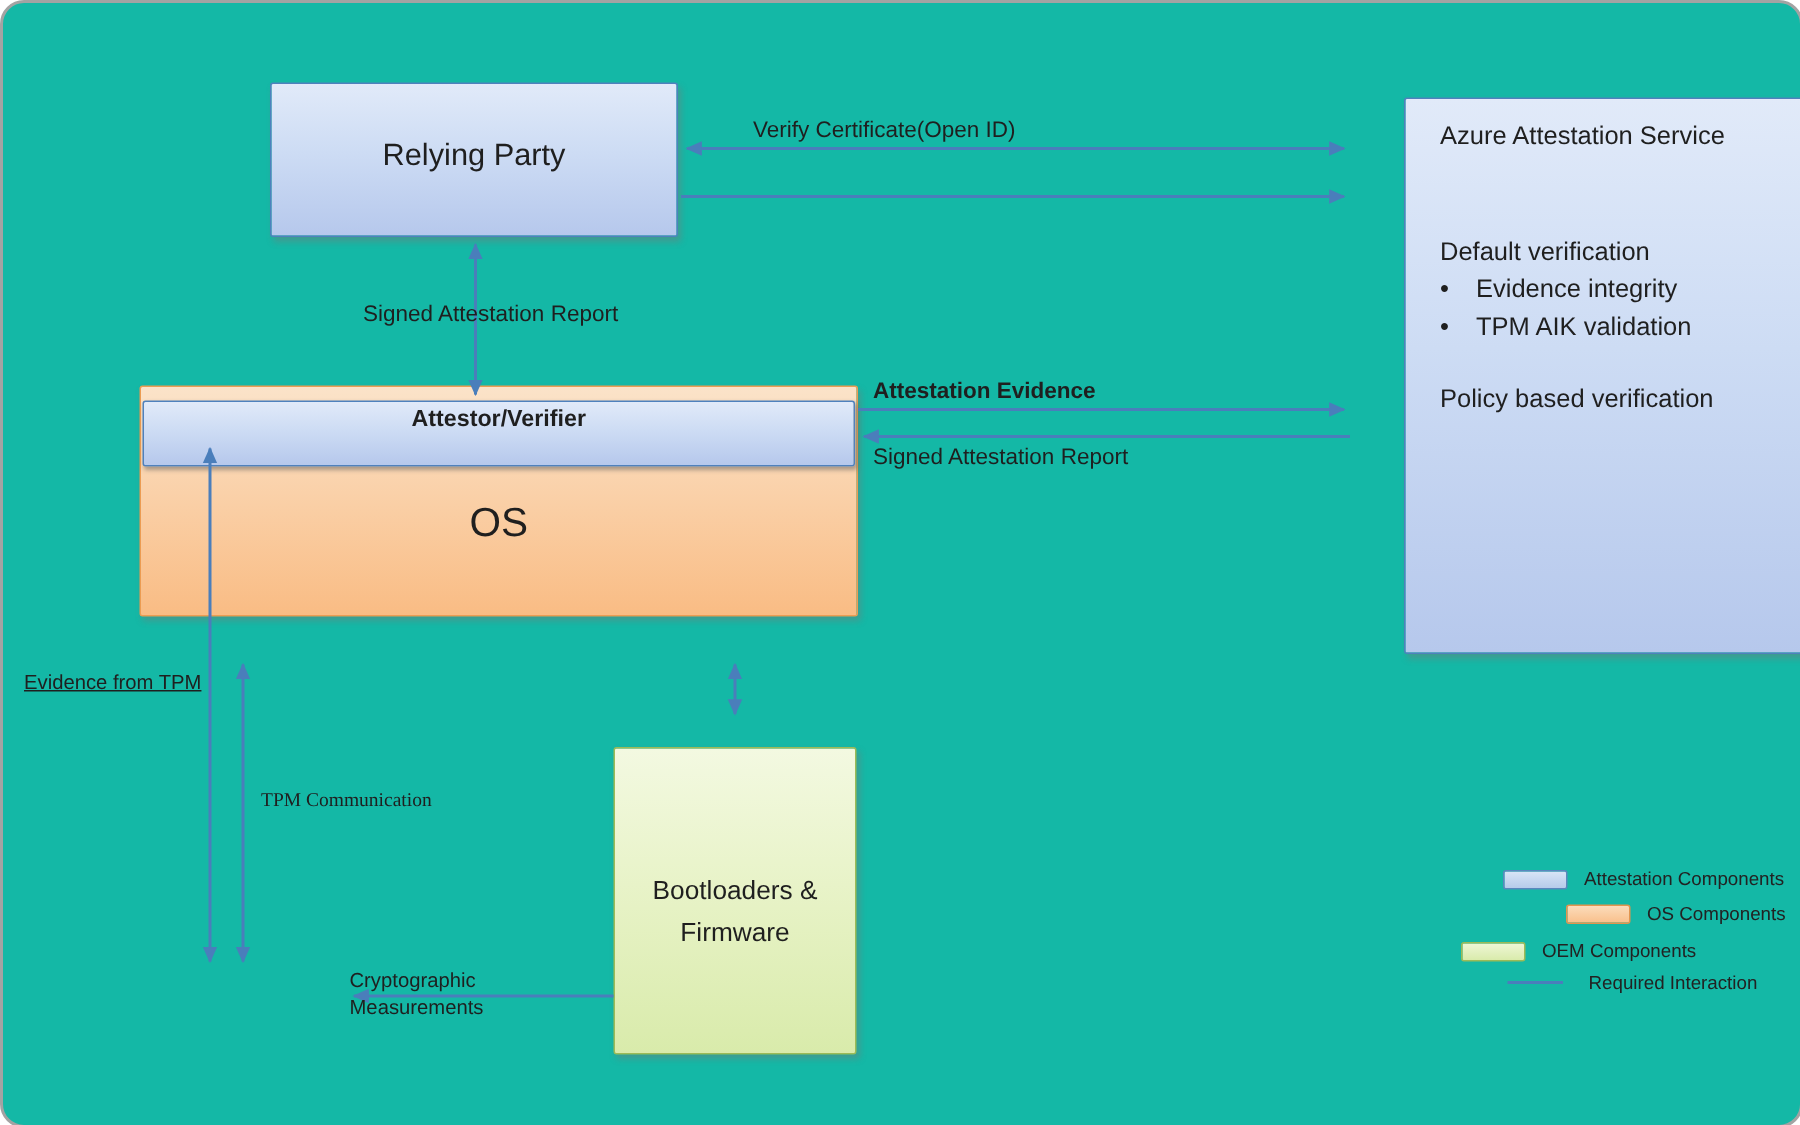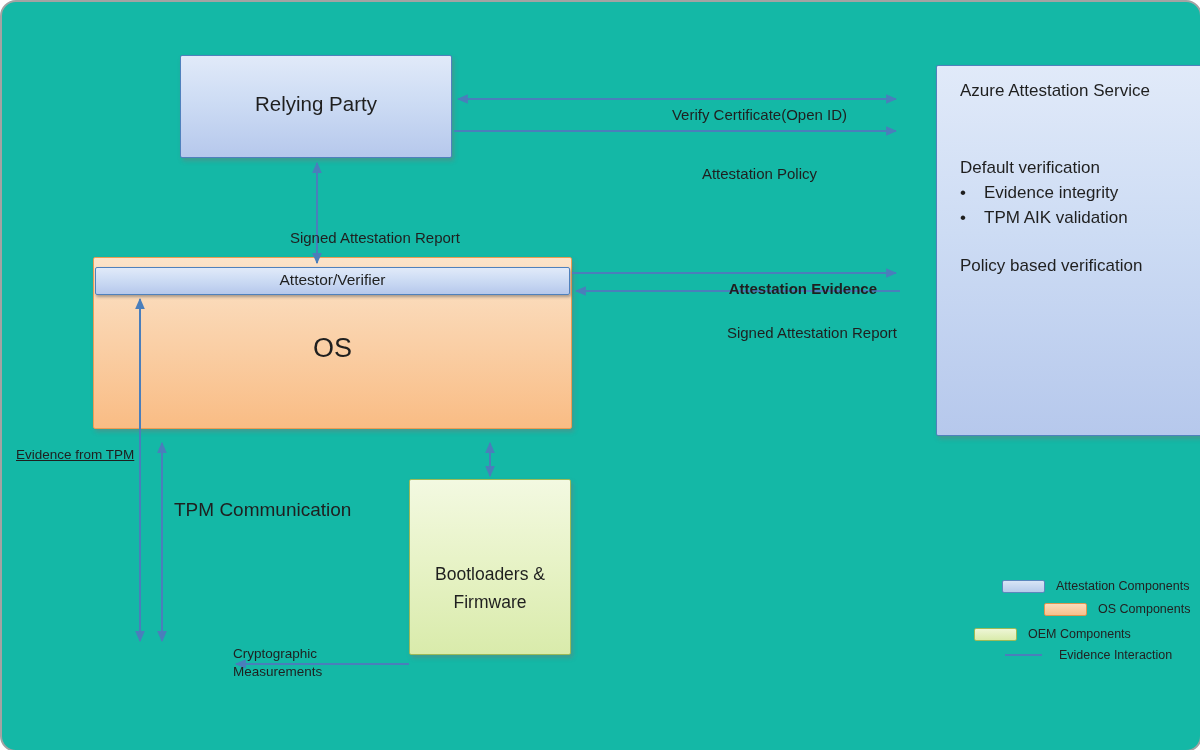--- a/index.html
+++ b/index.html
@@ -11,21 +11,21 @@
   .box{position:absolute;box-sizing:border-box;border-radius:2px;
        box-shadow:2px 3px 4px rgba(120,120,120,0.45);}
   .blue-box{background:linear-gradient(to bottom,#e1eaf9 0%,#cddcf4 45%,#b6c8ec 100%);
             border:1.5px solid #4f81bd;}
   .orange-box{background:linear-gradient(to bottom,#fbe3c9 0%,#f9bc84 100%);
               border:1.5px solid #ec9c52;}
   .green-box{background:linear-gradient(to bottom,#f3f9e1 0%,#e8f3c8 45%,#d9ebab 100%);
              border:1.5px solid #9cba57;}
   .box-label{position:absolute;left:0;right:0;text-align:center;}
   .edge-label{position:absolute;z-index:3;}
-  .centered{text-align:right;margin-top:28px;}
+  .centered{text-align:left;}
   #svg-arrows{position:absolute;left:0;top:0;z-index:2;pointer-events:none;}
   .azure-text{position:absolute;left:23px;font-size:17px;line-height:24px;}
   .bullet-row{display:flex;}
   .bullet-glyph{width:24px;}
   .legend-row{position:absolute;display:flex;align-items:center;}
   .swatch{width:43px;height:13px;border-radius:2px;box-sizing:border-box;margin-right:11px;}
   .swatch-blue{background:linear-gradient(to bottom,#d8e5f6,#b6cbea);border:1px solid #5b87bd;}
   .swatch-orange{background:linear-gradient(to bottom,#fbdcbb,#f9c08c);border:1px solid #e2954f;}
   .swatch-green{background:linear-gradient(to bottom,#eef6d6,#d9ebab);border:1px solid #9cba57;}
   .swatch-line{width:37px;height:0;border-top:2px solid #4a7ebb;margin-right:17px;margin-left:3px;}
@@ -47,29 +47,29 @@
       <span class="bullet-glyph">•</span>
       <span>Evidence integrity</span>
     </div>
     <div class="azure-text bullet-row" style="top:140px;">
       <span class="bullet-glyph">•</span>
       <span>TPM AIK validation</span>
     </div>
     <div class="azure-text" style="top:188px;">Policy based verification</div>
   </div>
 
-  <div class="box orange-box" style="left:91px;top:255px;width:479px;height:172px;">
+  <div class="box orange-box" style="left:91px;top:255px;width:479px;height:154px;">
     <div class="box-label" style="top:75px;font-size:27px;">OS</div>
   </div>
 
-  <div class="box blue-box" style="left:93px;top:265px;width:475px;height:28px;box-shadow:1px 2px 3px rgba(90,90,90,0.5);">
+  <div class="box blue-box" style="left:93px;top:265px;width:475px;height:44px;box-shadow:1px 2px 3px rgba(90,90,90,0.5);font-weight:bold;">
     <div class="box-label" style="top:3px;font-size:15.5px;">Attestor/Verifier</div>
   </div>
 
-  <div class="box green-box" style="left:407px;top:477px;width:162px;height:176px;padding-left:40px;">
+  <div class="box green-box" style="left:407px;top:496px;width:162px;height:205px;padding-left:40px;">
     <div class="box-label" style="top:80px;font-size:17.5px;line-height:28px;padding:0 8px;">Bootloaders &amp; Firmware</div>
   </div>
 
 
   <svg id="svg-arrows" width="1198" height="748">
     <defs>
       <marker id="ah" viewBox="0 0 10 10" refX="9" refY="5" markerWidth="11" markerHeight="11" orient="auto-start-reverse" markerUnits="userSpaceOnUse">
         <path d="M0,0.6 L10,5 L0,9.4 z" fill="#4a7ebb"></path>
       </marker>
     </defs>
@@ -87,40 +87,39 @@
     <line x1="138" y1="297" x2="138" y2="639" stroke="#4a7ebb" stroke-width="2" marker-start="url(#ah)" marker-end="url(#ah)"></line>
 
     <line x1="160" y1="441" x2="160" y2="639" stroke="#4a7ebb" stroke-width="2" marker-start="url(#ah)" marker-end="url(#ah)"></line>
 
     <line x1="488" y1="441" x2="488" y2="474" stroke="#4a7ebb" stroke-width="2" marker-start="url(#ah)" marker-end="url(#ah)"></line>
 
     <line x1="407" y1="662" x2="234" y2="662" stroke="#4a7ebb" stroke-width="2" marker-end="url(#ah)"></line>
   </svg>
 
   <div class="edge-label centered" style="left:500px;top:76px;width:345px;font-size:15px;">Verify Certificate(Open ID)</div>
-  <div class="edge-label centered" style="left:500px;top:135px;width:315px;font-size:15px;">Attestation Policy</div>
   <div class="edge-label centered" style="left:240px;top:199px;width:218px;font-size:15px;">Signed Attestation Report</div>
   <div class="edge-label centered" style="left:580px;top:250px;width:295px;font-size:15px;font-weight:bold;">Attestation Evidence</div>
   <div class="edge-label centered" style="left:580px;top:294px;width:315px;font-size:15px;">Signed Attestation Report</div>
   <div class="edge-label" style="left:14px;top:445px;font-size:13.5px;text-decoration:underline;">Evidence from TPM</div>
-  <div class="edge-label" style="left:172px;top:497px;font-size:19px;">TPM Communication</div>
+  <div class="edge-label" style="left:172px;top:523px;font-size:13px;font-family:Liberation Serif, serif;">TPM Communication</div>
   <div class="edge-label" style="left:231px;top:643px;width:102px;font-size:13.5px;line-height:18px;">Cryptographic Measurements</div>
 
   <div>
     <div class="legend-row" style="left:1000px;top:577px;">
       <span class="swatch swatch-blue"></span>
       <span class="legend-label">Attestation Components</span>
     </div>
     <div class="legend-row" style="left:1000px;top:600px;padding-left:42px;">
       <span class="swatch swatch-orange"></span>
       <span class="legend-label">OS Components</span>
     </div>
     <div class="legend-row" style="left:972px;top:625px;">
       <span class="swatch swatch-green"></span>
       <span class="legend-label">OEM Components</span>
     </div>
     <div class="legend-row" style="left:1000px;top:646px;">
       <span class="swatch-line"></span>
-      <span class="legend-label">Evidence Interaction</span>
+      <span class="legend-label">Required Interaction</span>
     </div>
   </div>
 
 </div>
 
 </body></html>

